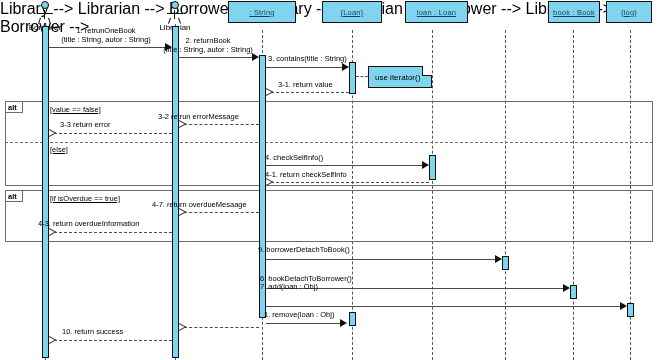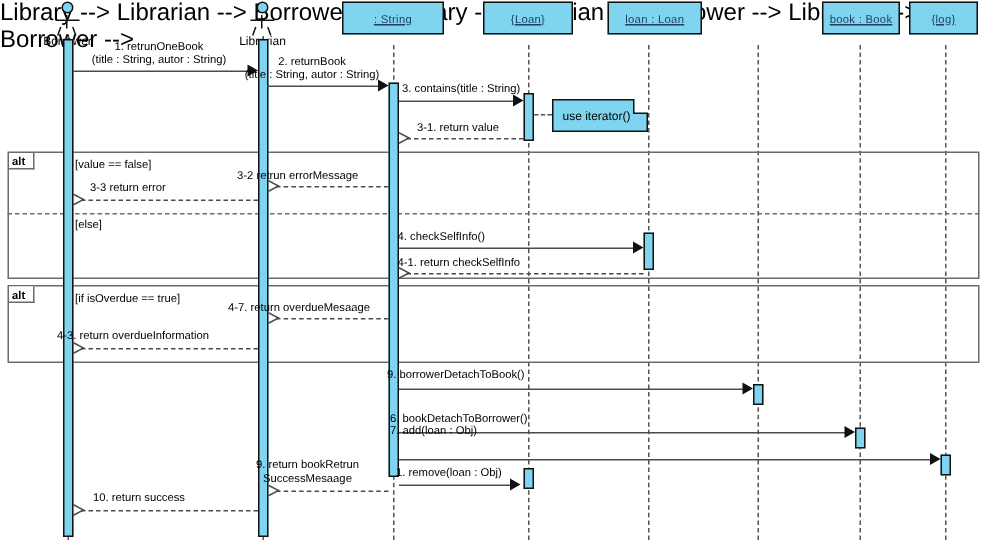--- a/index.html
+++ b/index.html
@@ -45,21 +45,21 @@
   .arw.open-l:after{top:7px;transform:rotate(-28deg);transform-origin:left center;}
   .lbl{position:absolute;font-size:7.5px;color:#000;white-space:pre;line-height:9px;}
   .lbl.c{text-align:center;}
 
   
   .frag{position:absolute;box-sizing:border-box;border:1px solid #6b6b6b;background:transparent;}
   .frag .tagbox{position:absolute;left:0;top:0;height:11px;min-width:17px;box-sizing:border-box;
         border-right:1px solid #6b6b6b;border-bottom:1px solid #6b6b6b;background:#fff;
         font-size:7.5px;font-weight:bold;color:#000;padding:0 2px;line-height:11px;}
   .divider{position:absolute;height:0;border-top:1px dashed #6b6b6b;}
-  .guard{position:absolute;font-size:7.5px;color:#000;white-space:nowrap;}
+  .guard{position:absolute;font-size:7.5px;color:#000;white-space:nowrap;text-decoration:underline;}
 
   
   .note{position:absolute;box-sizing:border-box;background:#7fd4f0;border:1px solid #111;
         font-size:8px;color:#000;display:flex;align-items:center;padding-left:6px;}
   .note .fold{position:absolute;right:-1px;top:-1px;width:9px;height:9px;background:#fff;
         border-left:1px solid #111;border-bottom:1px solid #111;}
   .noteline{position:absolute;height:0;border-top:1px dashed #555;}
 </style>
 </head>
 <body>
@@ -215,22 +215,20 @@
   <div class="lbl" style="left:260px;top:282px;">7. add(loan : Obj)</div>
   <div class="msgline" style="left:266px;top:306px;width:357px;"></div>
   <div class="arw r" style="left:620px;top:302px;"></div>
 
   
   <div class="lbl" style="left:264px;top:310px;">1. remove(loan : Obj)</div>
   <div class="msgline" style="left:266px;top:323px;width:77px;"></div>
   <div class="arw r" style="left:340px;top:319px;"></div>
 
    Librarian --&gt;
-  <div class="lbl c" style="left:155px;top:305px;width:100px;">9. return bookRetrun
-SuccessMesaage</div>
   <div class="msgline ret" style="left:184px;top:327px;width:75px;"></div>
   <div class="arw open-l" style="left:179px;top:323px;"></div>
 
    Borrower --&gt;
   <div class="lbl" style="left:62px;top:327px;">10. return success</div>
   <div class="msgline ret" style="left:54px;top:340px;width:118px;"></div>
   <div class="arw open-l" style="left:49px;top:336px;"></div>
 
 </div>
 

